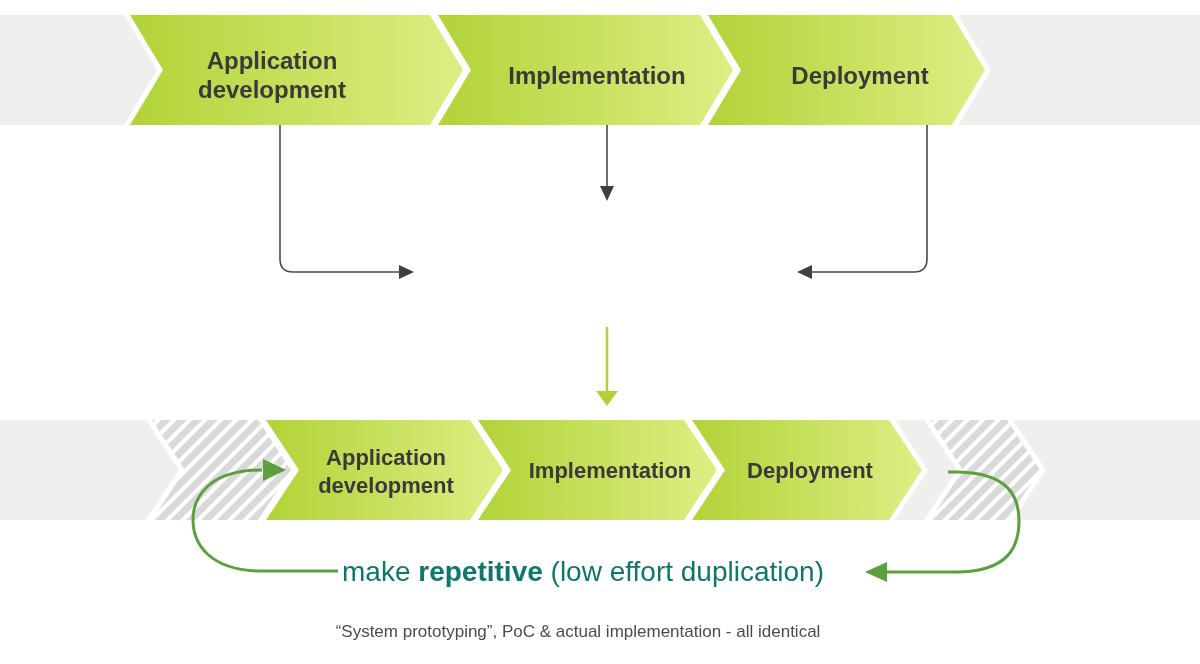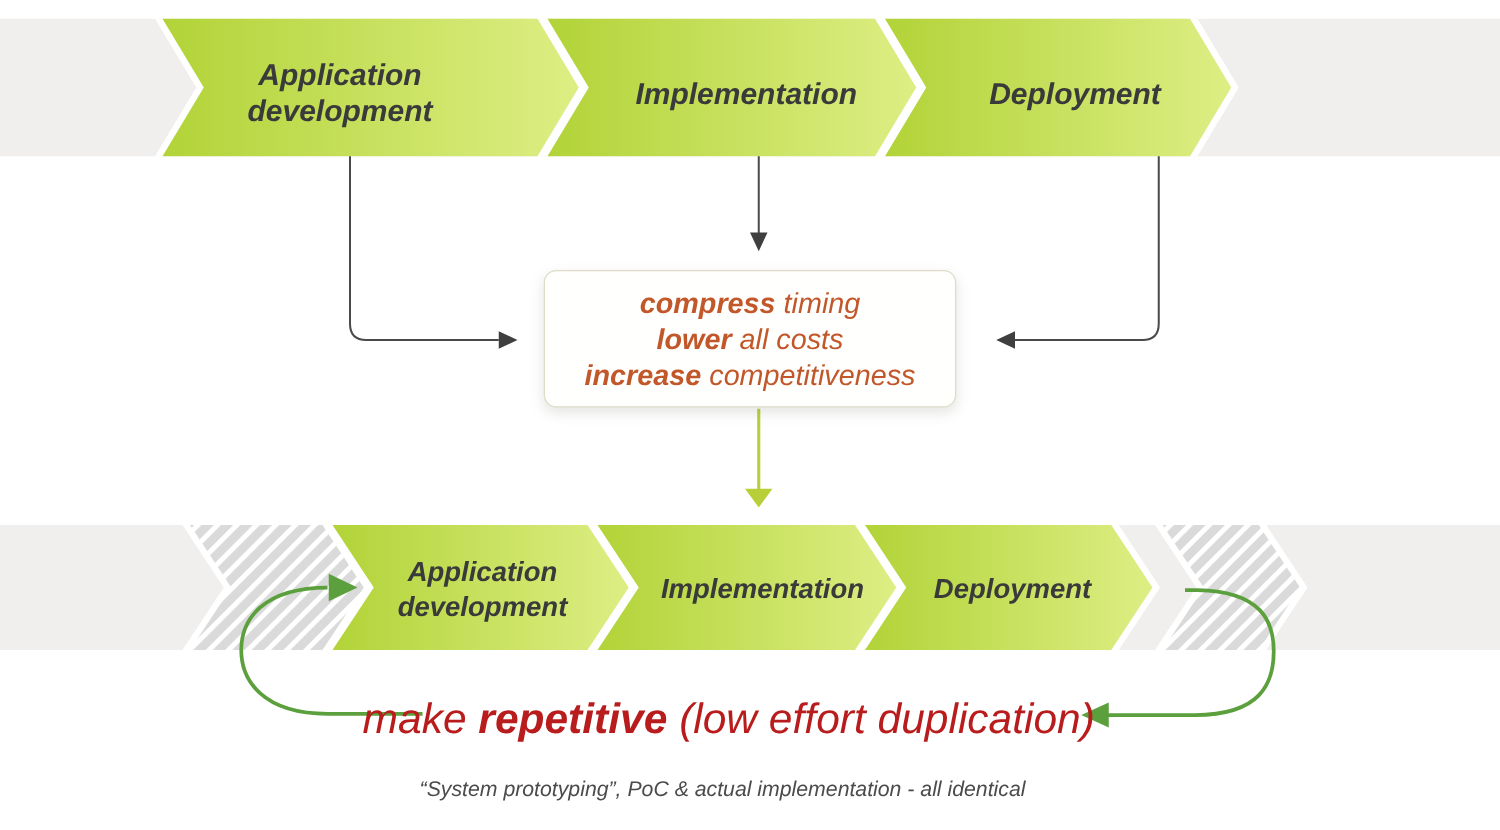--- a/index.html
+++ b/index.html
@@ -1,41 +1,41 @@
 <!DOCTYPE html>
 <html><head>
 <meta charset="utf-8">
 <style>
   html,body{margin:0;padding:0;}
   body{
     width:1200px;height:664px;position:relative;overflow:hidden;
     background:#ffffff;
     font-family:"Liberation Sans","DejaVu Sans",sans-serif;
   }
-  #stage{position:absolute;left:0;top:0;width:1200px;height:664px;font-style:italic;}
+  #stage{position:absolute;left:0;top:0;width:1200px;height:664px;}
   svg#gfx{position:absolute;left:0;top:0;}
   .overlay{position:absolute;left:0;top:0;width:1200px;height:664px;pointer-events:none;}
   .chev-label{
     position:absolute;transform:translateX(-50%);
     color:#3a3a3a;font-weight:bold;text-align:center;white-space:nowrap;
   }
   .chev-label.top{font-size:24px;line-height:29px;}
   .chev-label.bottom{font-size:22px;line-height:28px;}
   .benefits-box{
     position:absolute;left:435px;top:216px;width:330px;height:110px;
     background:#fffffe;border:1px solid #dedcc6;border-radius:10px;
     box-shadow:0 4px 10px rgba(110,110,100,0.18);
     box-sizing:border-box;
     display:flex;flex-direction:column;justify-content:center;
     text-align:center;color:#c2582a;font-size:23px;line-height:29px;
   }
   .benefits-box b{font-weight:bold;}
   .repeat-note{
     position:absolute;left:583px;top:556px;transform:translateX(-50%);
-    color:#b91c1c;font-size:34px;white-space:nowrap;
+    color:#0f766e;font-size:28px;white-space:nowrap;
   }
   .repeat-note b{font-weight:bold;}
   .caption{
     position:absolute;left:578px;top:622px;transform:translateX(-50%);
     color:#4b4b4b;font-size:17px;white-space:nowrap;text-align:center;
   }
 </style>
 </head>
 <body>
 
@@ -102,25 +102,20 @@
 
   <div class="overlay">
 
     <div class="chev-label top" style="left:272px;top:46px;">
       <div>Application</div>
       <div>development</div>
     </div>
     <div class="chev-label top" style="left:597px;top:61px;">Implementation</div>
     <div class="chev-label top" style="left:860px;top:61px;">Deployment</div>
 
-    <div class="benefits-box">
-      <div><b>compress</b><span> timing</span></div>
-      <div><b>lower</b><span> all costs</span></div>
-      <div><b>increase</b><span> competitiveness</span></div>
-    </div>
 
     <div class="chev-label bottom" style="left:386px;top:444px;">
       <div>Application</div>
       <div>development</div>
     </div>
     <div class="chev-label bottom" style="left:610px;top:457px;">Implementation</div>
     <div class="chev-label bottom" style="left:810px;top:457px;">Deployment</div>
 
     <div class="repeat-note"><span>make </span><b>repetitive</b><span> (low effort duplication)</span></div>
 

